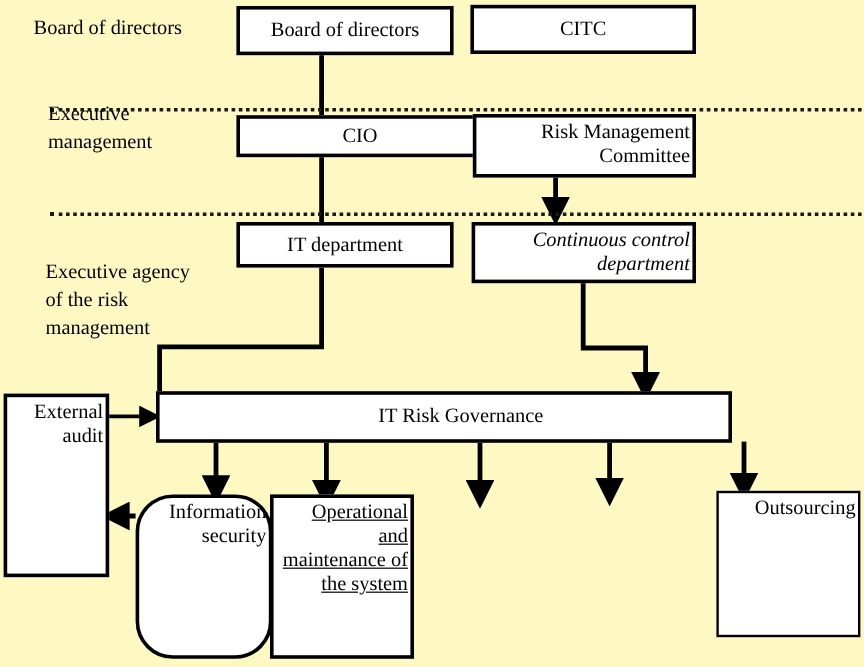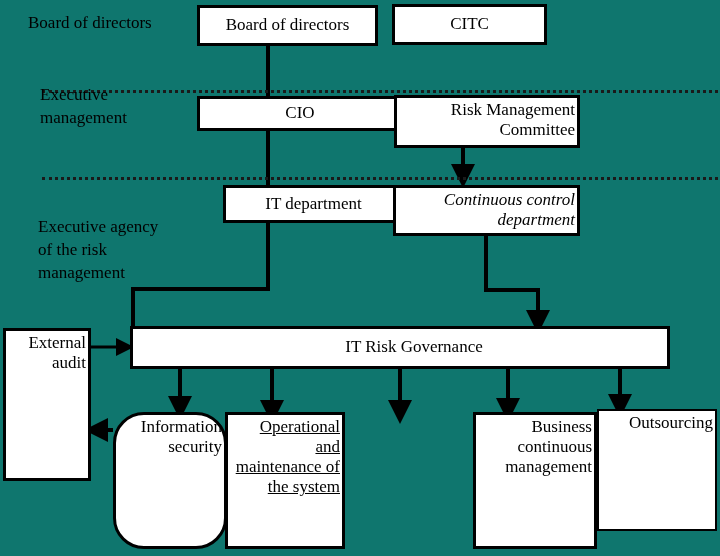--- a/index.html
+++ b/index.html
@@ -5,21 +5,21 @@
 <style>
   html, body {
     margin: 0;
     padding: 0;
     background: #ffffff;
   }
   #canvas {
     position: relative;
     width: 720px;
     height: 556px;
-    background: #0f766e;
+    background: #fef9c3;
     font-family: "Liberation Serif", "DejaVu Serif", serif;
     color: #000000;
     overflow: hidden;
   }
   
   .box {
     position: absolute;
     box-sizing: border-box;
     background: #ffffff;
     border: 3px solid #000000;
@@ -106,36 +106,35 @@
     <path d="M 272 368 L 272 412" stroke="#000" stroke-width="4" fill="none" marker-end="url(#arrow)"></path>
     <path d="M 400 368 L 400 412" stroke="#000" stroke-width="4" fill="none" marker-end="url(#arrow)"></path>
     <path d="M 508 368 L 508 410" stroke="#000" stroke-width="4" fill="none" marker-end="url(#arrow)"></path>
     <path d="M 620 368 L 620 406" stroke="#000" stroke-width="4" fill="none" marker-end="url(#arrow)"></path>
 
     <path d="M 113 430 L 96 430" stroke="#000" stroke-width="4" fill="none" marker-end="url(#arrow)"></path>
   </svg>
 
   <div class="box center" style="left:197px; top:5px; width:181px; height:41px;">Board of directors</div>
 
-  <div class="box center" style="left:392px; top:4px; width:155px; height:41px;text-align:right;">CITC</div>
+  <div class="box center" style="left:392px; top:4px; width:188px; height:41px;text-align:right;">CITC</div>
 
   <div class="box center" style="left:197px; top:96px; width:206px; height:35px;">CIO</div>
 
   <div class="box tl" style="left:394px; top:95px; width:186px; height:53px;">Risk Management Committee</div>
 
-  <div class="box center" style="left:197px; top:185px; width:181px; height:38px;margin-left:26px;">IT department</div>
+  <div class="box center" style="left:197px; top:185px; width:181px; height:38px;">IT department</div>
 
   <div class="box tl" style="left:393px; top:185px; width:187px; height:51px;font-style:italic;">Continuous control department</div>
 
-  <div class="box center" style="left:130px; top:326px; width:540px; height:43px;padding-left:28px;">IT Risk Governance</div>
+  <div class="box center" style="left:130px; top:326px; width:480px; height:43px;padding-left:28px;">IT Risk Governance</div>
 
   <div class="box tl" style="left:3px; top:328px; width:88px; height:153px;">External audit</div>
 
   <div class="box tl" style="left:113px; top:412px; width:114px; height:137px;border-radius:31px;">Information security</div>
 
   <div class="box tl" style="left:225px; top:412px; width:120px; height:137px;text-decoration:underline;">Operational and maintenance of the system</div>
 
 
-  <div class="box tl" style="left:473px; top:412px; width:124px; height:137px;">Business continuous management</div>
 
   <div class="box tl thin" style="left:597px; top:409px; width:120px; height:122px;">Outsourcing</div>
 
 </div>
 
 </body></html>

